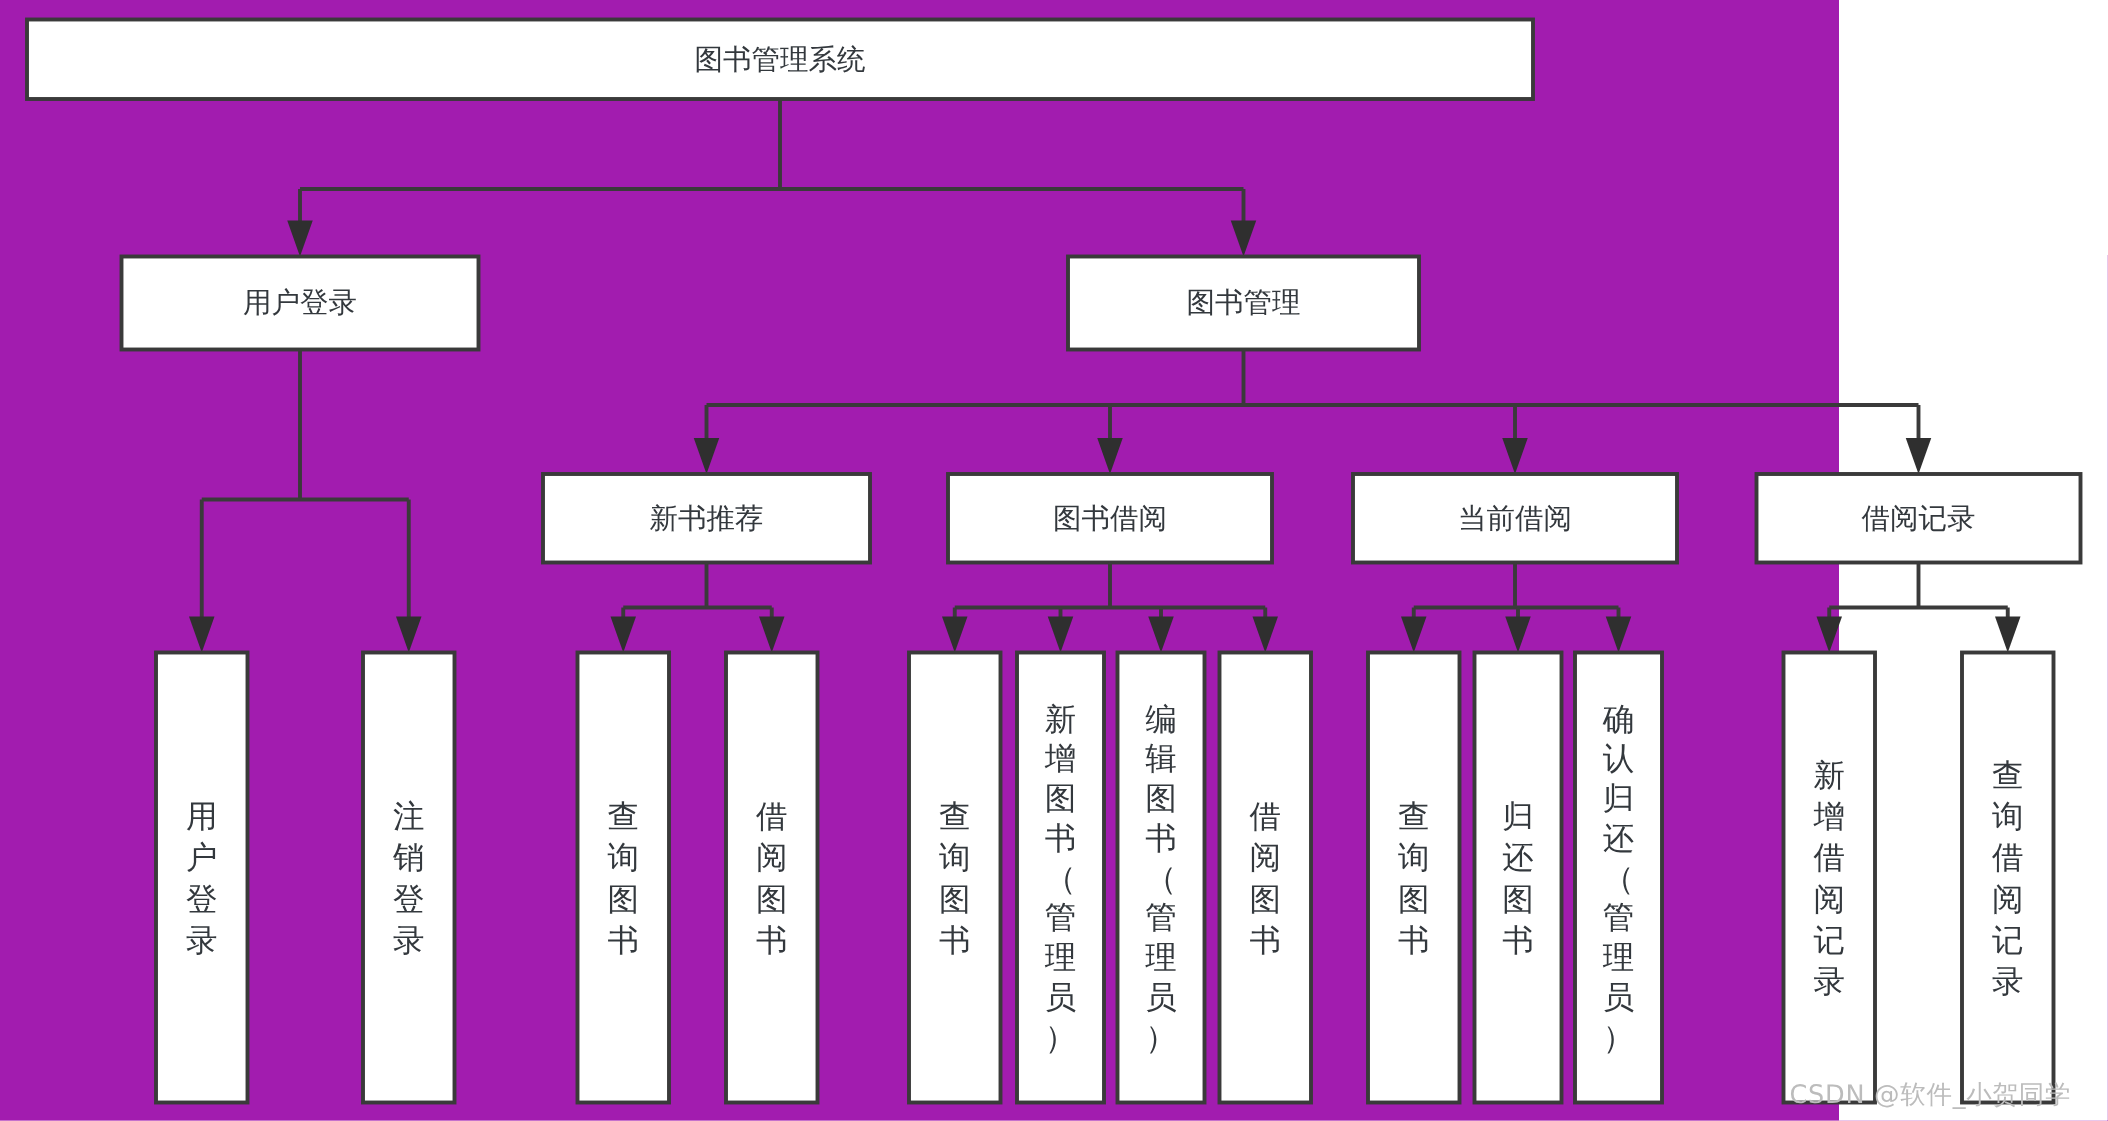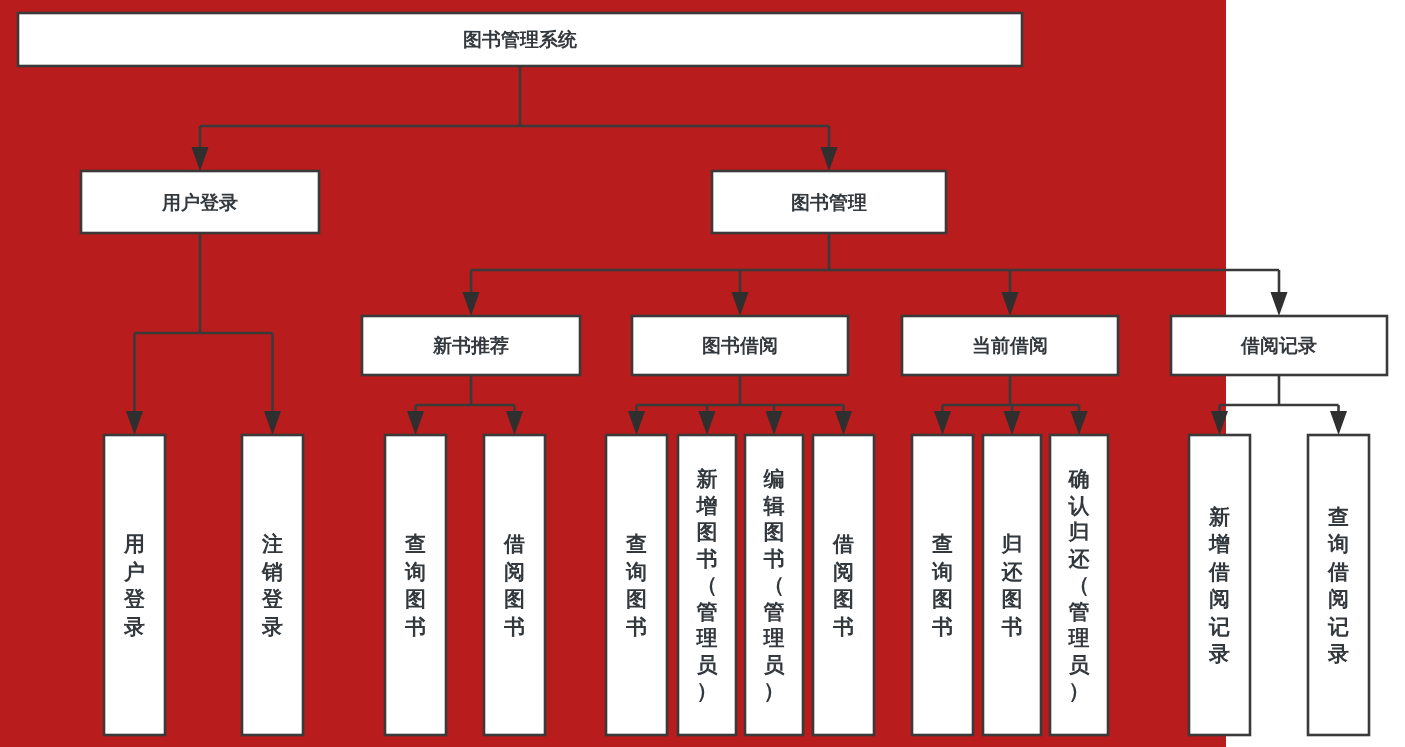--- a/index.html
+++ b/index.html
@@ -11,22 +11,21 @@
     width: 1405px;
     height: 747px;
     font-family: "DejaVu Sans", "Liberation Sans", sans-serif;
     overflow: hidden;
     position: relative;
   }
   #diagram-root {
     position: relative;
     width: 1226px;
     height: 747px;
-    background: #b91c1c;
-    font-weight: bold;
+    background: #a21caf;
   }
   svg.diagram-canvas {
     position: absolute;
     top: 0;
     left: 0;
     width: 1405px;
     height: 747px;
     display: block;
   }
   .node-box {
@@ -199,13 +198,14 @@
       <g>
         <rect x="1189" y="435" width="61" height="300" rx="0" class="node-box"></rect>
         <text x="1219.5" y="0" class="node-label-v" font-size="21"><tspan x="1219.5" y="523.95">新</tspan><tspan x="1219.5" y="551.45">增</tspan><tspan x="1219.5" y="578.95">借</tspan><tspan x="1219.5" y="606.45">阅</tspan><tspan x="1219.5" y="633.95">记</tspan><tspan x="1219.5" y="661.45">录</tspan></text>
       </g>
       <g>
         <rect x="1308" y="435" width="61" height="300" rx="0" class="node-box"></rect>
         <text x="1338.5" y="0" class="node-label-v" font-size="21"><tspan x="1338.5" y="523.95">查</tspan><tspan x="1338.5" y="551.45">询</tspan><tspan x="1338.5" y="578.95">借</tspan><tspan x="1338.5" y="606.45">阅</tspan><tspan x="1338.5" y="633.95">记</tspan><tspan x="1338.5" y="661.45">录</tspan></text>
       </g>
     </svg>
 
+  <div class="watermark-text" id="watermark" style="left: 1193px; top: 718px; color: rgb(188, 188, 188);">CSDN @软件_小贺同学</div>
 </div>
 
 </body></html>

